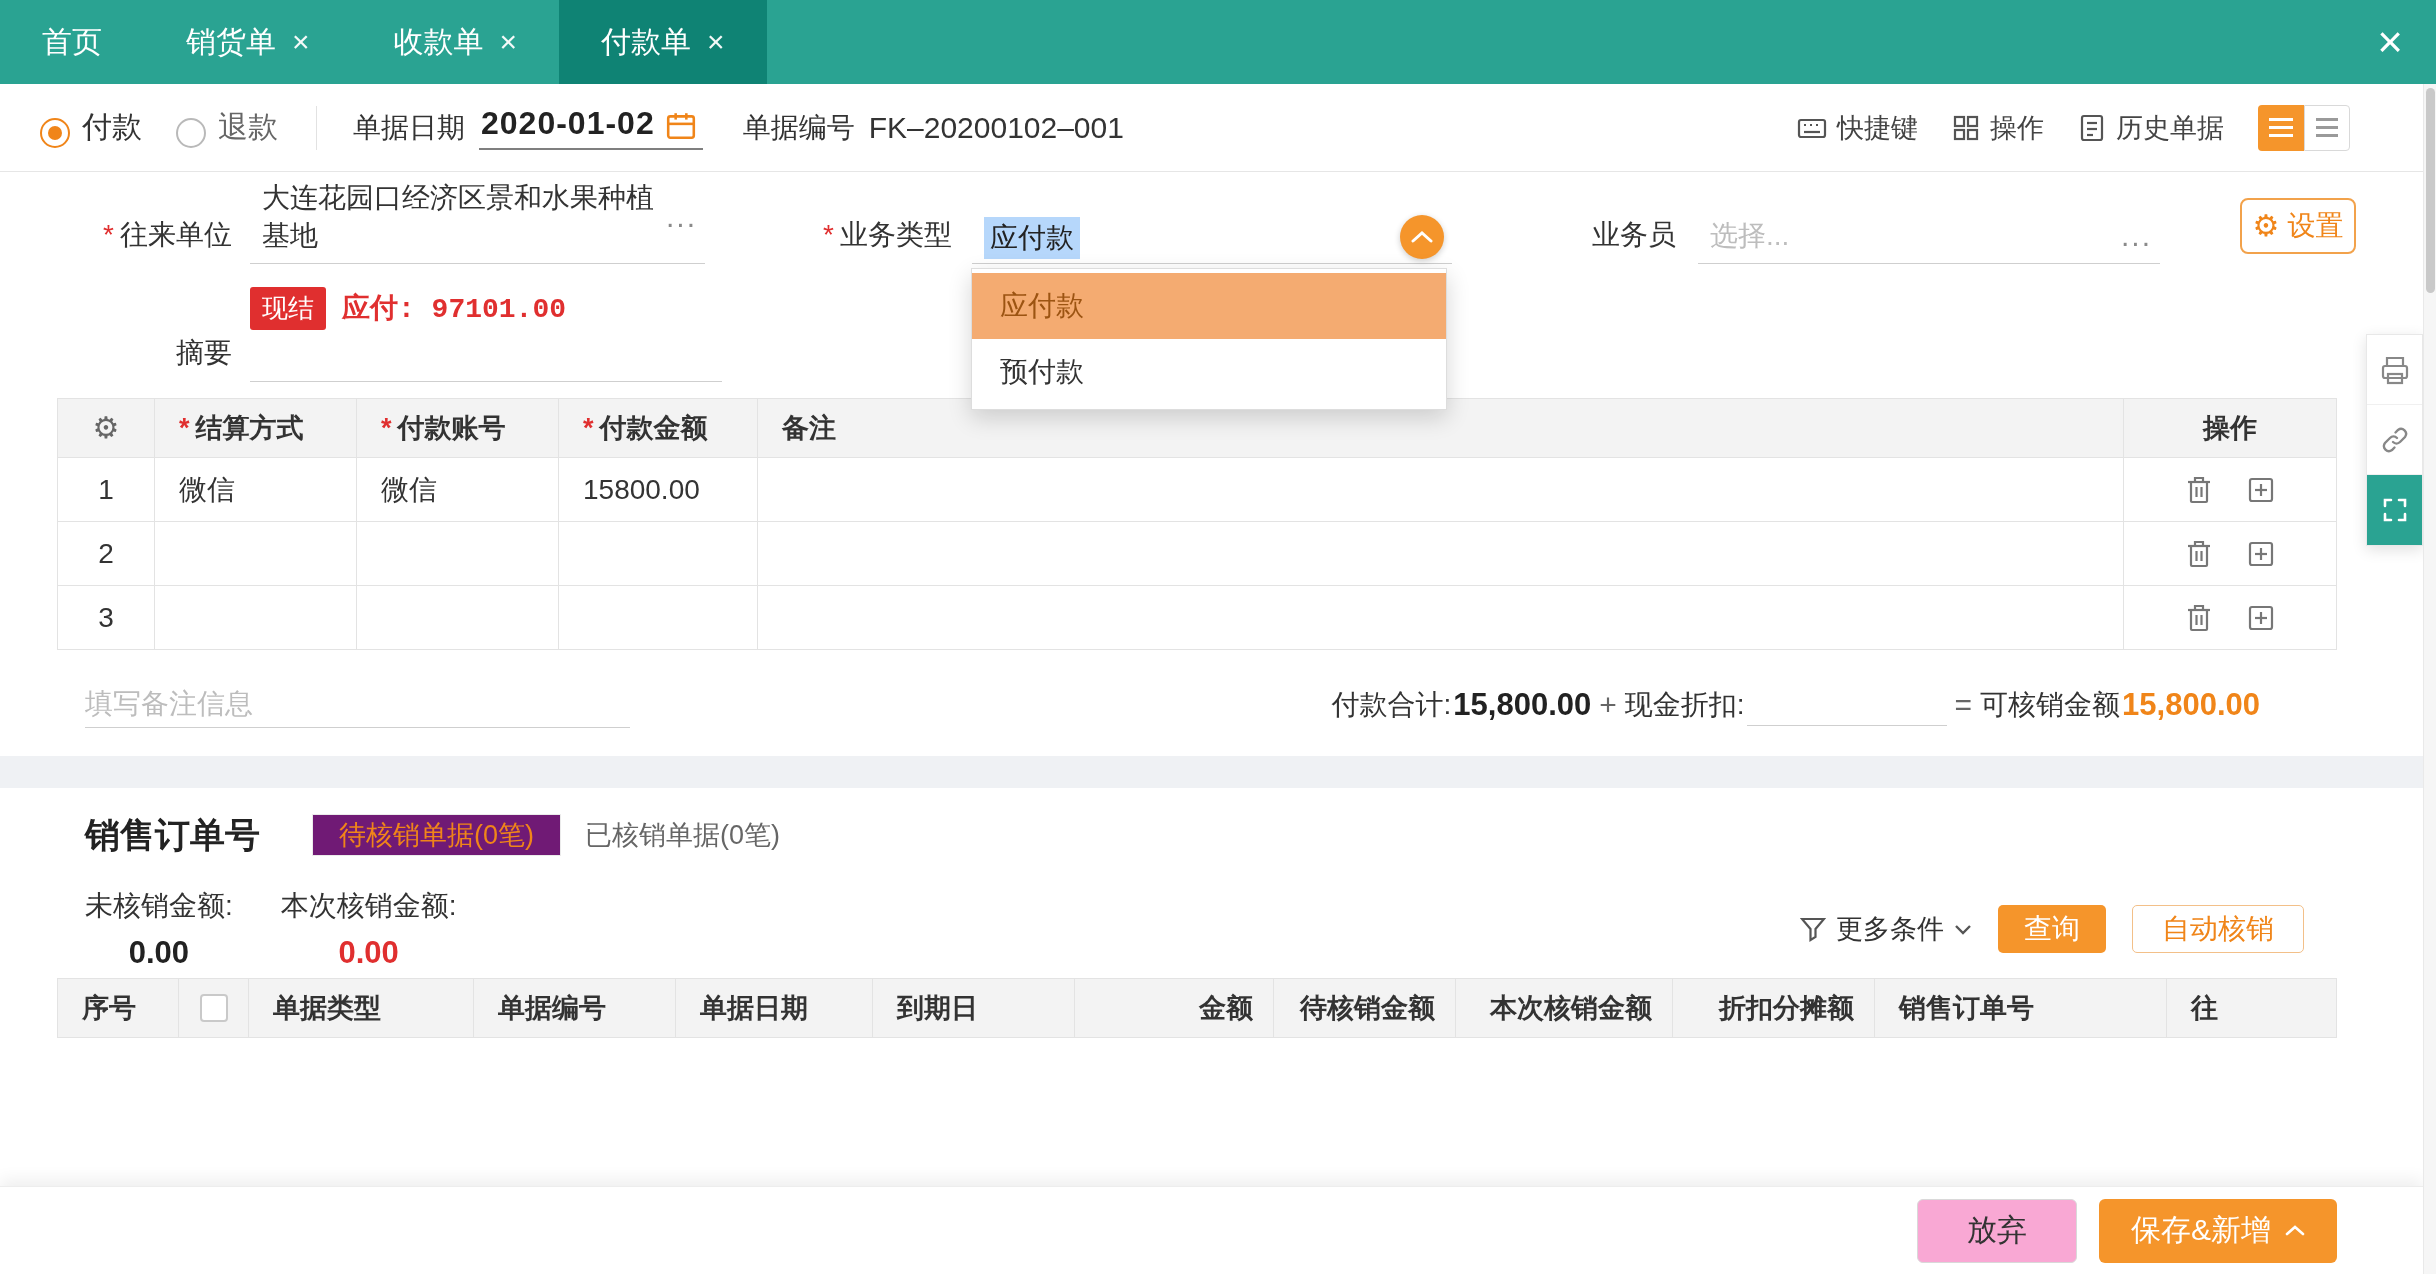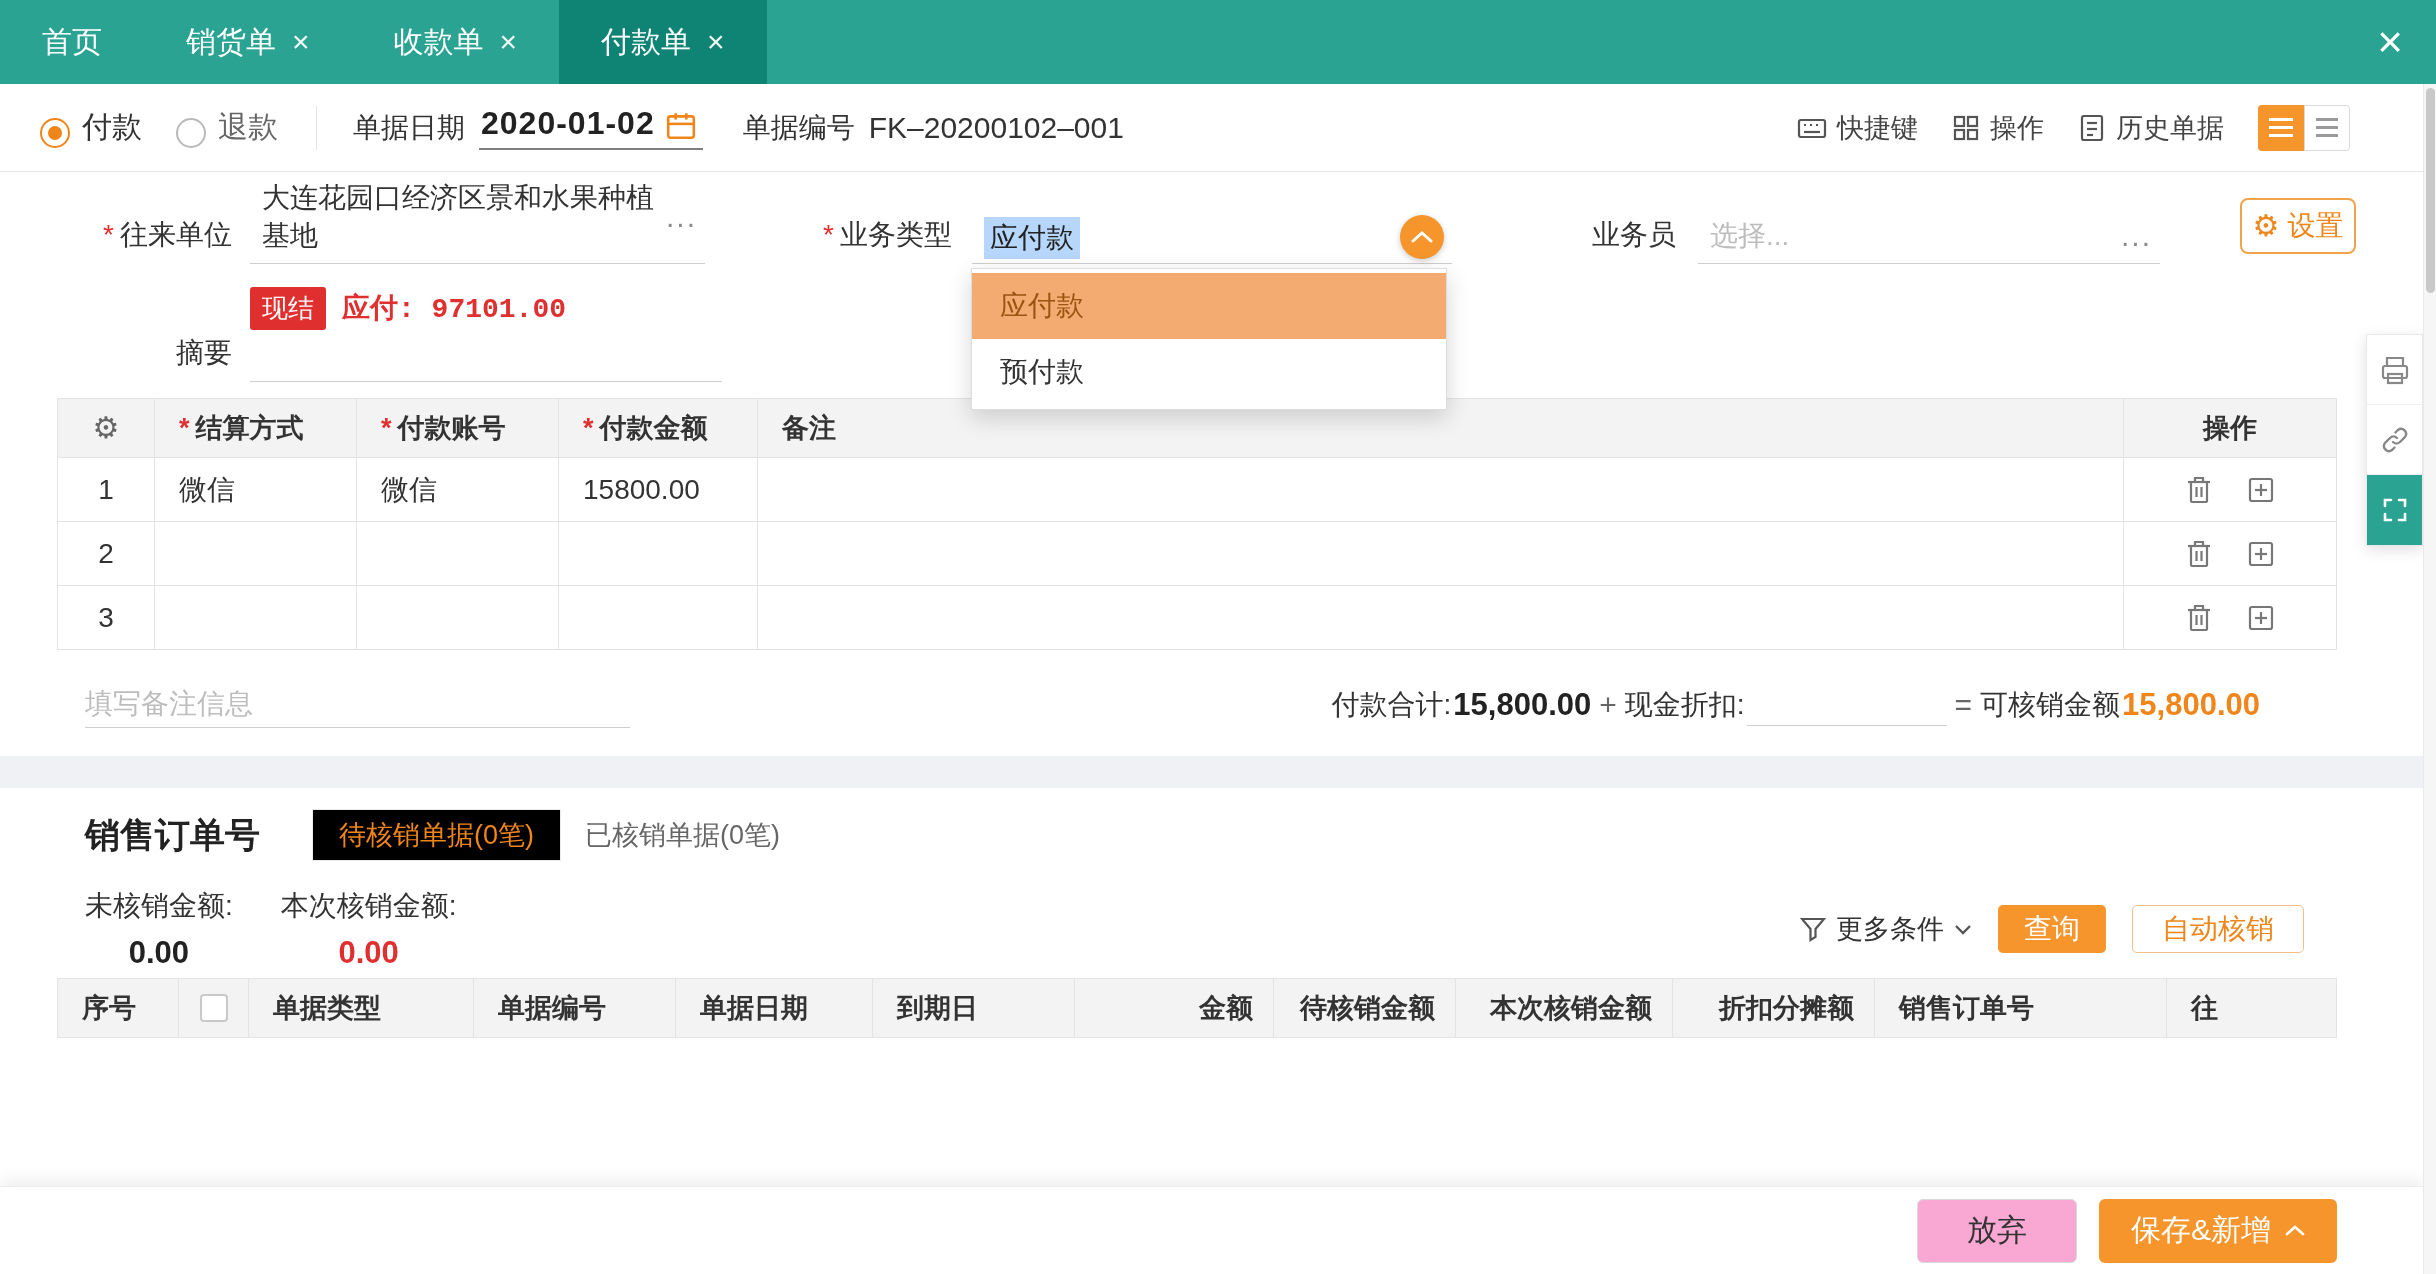--- a/index.html
+++ b/index.html
@@ -106,22 +106,22 @@
   .sum-val{ font-size:31px; font-weight:bold; color:#222;}
   .op-sign{ color:#666; font-size:30px; margin:0 6px;}
   .disc-input{ width:200px; height:42px; border:none; border-bottom:1px solid #cfcfcf; outline:none; background:transparent;}
   .avail-val{ font-size:31px; font-weight:bold; color:var(--orange-text);}
 
   .gray-band{ position:absolute; left:0; right:13px; top:756px; height:32px; background:#eff1f4;}
 
   
   .verify-head{ position:absolute; left:85px; top:806px; height:58px; display:flex; align-items:center;}
   .verify-title{ font-size:35px; font-weight:bold; color:#222; margin-right:52px;}
-  .vtab1{ height:52px; border:1px solid #ebebeb; padding:0 26px; display:flex; align-items:center;
-          color:var(--orange-text); font-size:27px; background:#000000; cursor:pointer;}
+  .vtab1{ height:42px; border:1px solid #ebebeb; padding:0 26px; display:flex; align-items:center;
+          color:var(--orange-text); font-size:27px; background:#701a75; cursor:pointer;}
   .vtab2{ height:56px; padding:0 24px; display:flex; align-items:center; color:#666; font-size:27px; cursor:pointer;}
   .stats-row{ position:absolute; left:85px; right:132px; top:900px; height:58px; display:flex; align-items:center;}
   .stat{ display:flex; align-items:center; gap:10px; margin-right:48px;flex-direction:column;}
   .stat .v{ font-size:31px; font-weight:bold; color:#222;}
   .stat .v.red{ color:var(--red);}
   .stats-right{ margin-left:auto; display:flex; align-items:center; gap:26px;}
   .more-cond{ display:flex; align-items:center; gap:10px; color:#333; font-size:27px; cursor:pointer;}
   .btn-query{ width:108px; height:48px; background:var(--orange); color:#fff; border:none; border-radius:5px;
               font-size:28px; font-family:inherit; cursor:pointer;}
   .btn-auto{ width:172px; height:48px; background:#fff; color:var(--orange-text); border:1px solid #f3c089;

